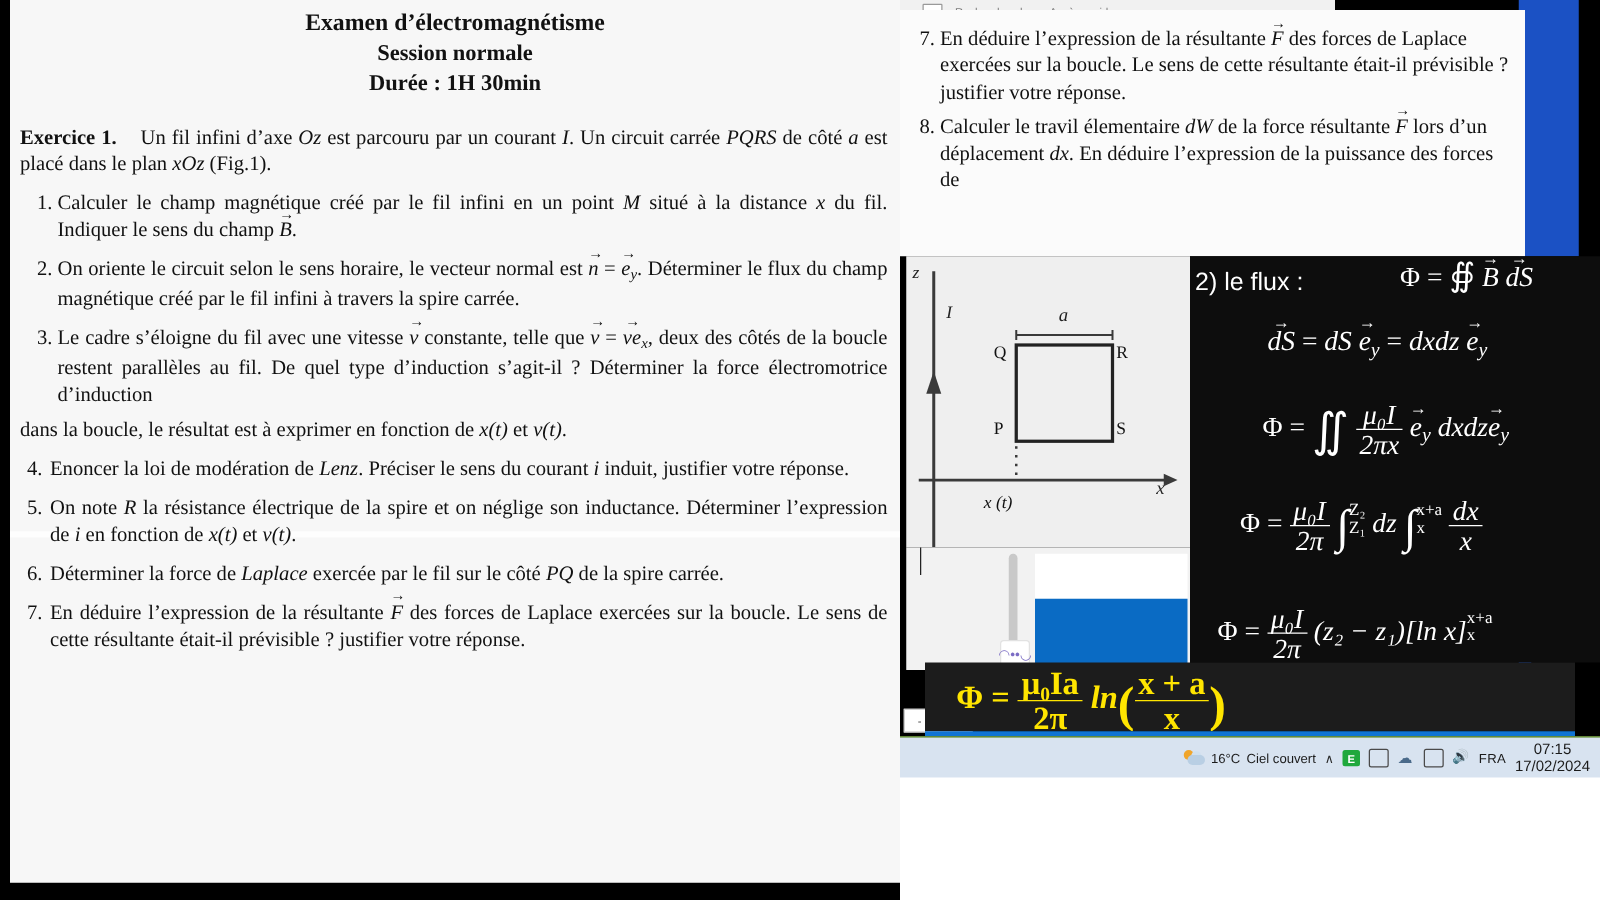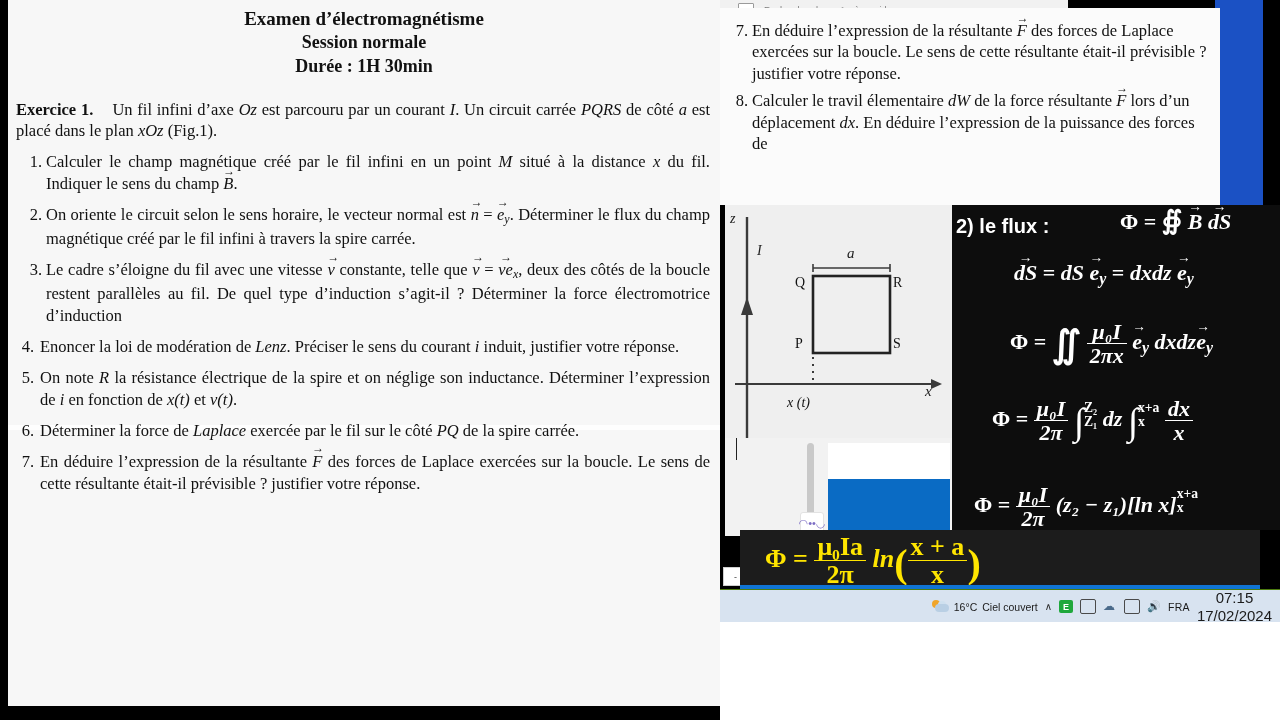--- a/index.html
+++ b/index.html
@@ -111,21 +111,21 @@
     font-family:"Liberation Sans",sans-serif;font-size:9px;color:#444;
     display:flex;align-items:center;justify-content:center;letter-spacing:1px;
   }
   .zoom-ctl2{
     position:absolute;left:38px;top:567px;width:18px;height:17px;background:#fff;border:1px solid #cfcfcf;
   }
 
   
   .math-panel{
     position:absolute;left:232px;top:205px;width:328px;height:325px;background:#0d0d0d;color:#fff;
-    overflow:hidden;font-family:"Liberation Serif", serif;font-weight:bold;
+    overflow:hidden;font-family:"Liberation Serif", serif;
   }
   .math-panel .ln{position:absolute;white-space:nowrap;}
   .mi{font-style:italic;}
   .ovr{position:relative;display:inline-block;}
   .ovr::after{
     content:"\2192";position:absolute;left:0;right:0;top:-0.72em;text-align:center;
     font-size:0.62em;font-style:normal;
   }
   .frac{display:inline-block;vertical-align:middle;text-align:center;line-height:1.05;}
   .frac>.n{display:block;padding:0 3px;border-bottom:1.4px solid currentColor;}
@@ -162,21 +162,21 @@
   .wicon .cloud2{position:absolute;left:6px;top:1px;width:8px;height:7px;background:#cfe0ef;border-radius:50%;}
   .chev{font-size:10px;color:#2a2a2a;}
   .ticon{width:14px;height:13px;display:inline-block;position:relative;}
   .green-app{background:#1fa83c;border-radius:2px;color:#fff;font-size:9px;font-weight:bold;
     display:flex;align-items:center;justify-content:center;font-family:"Liberation Sans",sans-serif;}
   .cam{border:1.4px solid #4a4a4a;border-radius:2px;}
   .cloudi{color:#4a6a8a;font-size:12px;line-height:12px;}
   .scr{border:1.4px solid #4a4a4a;border-radius:2px;}
   .spk{font-size:11px;color:#3a3a3a;line-height:12px;}
   .lang{font-size:10.5px;letter-spacing:.3px;}
-  .clock{line-height:1.15;text-align:center;font-size:15px;}
+  .clock{line-height:1.15;text-align:center;font-size:12px;}
 
   .bottom-white{position:absolute;left:0;top:622px;width:560px;height:98px;background:#fff;}
 </style>
 </head>
 <body>
 
 <div class="screen">
 
   <div class="strip" style="left:0;top:0;width:8px;height:720px;"></div>
   <div class="strip" style="left:0;top:706px;width:720px;height:14px;"></div>
@@ -208,20 +208,23 @@
         <li>
           <span class="num">3.</span>
           <span>Le cadre s’éloigne du fil avec une vitesse </span><span class="vec">v</span><span> constante, telle que </span><span class="vec">v</span><span> = </span><span class="vec">ve</span><span class="sub">x</span><span>, deux des côtés de la boucle restent parallèles au fil. De quel type d’induction s’agit-il ? Déterminer la force électromotrice d’induction</span>
         </li>
       </ol>
     </div>
 
     <div class="seam" style="top:425px;"></div>
 
     <div class="body-wrap">
+      <div class="indent-cont">
+        <span>dans la boucle, le résultat est à exprimer en fonction de </span><i class="m">x(t)</i><span> et </span><i class="m">v(t)</i><span>.</span>
+      </div>
 
       <ol class="qlist flush">
         <li>
           <span class="num">4.</span>
           <span>Enoncer la loi de modération de </span><i class="m">Lenz</i><span>. Préciser le sens du courant </span><i class="m">i</i><span> induit, justifier votre réponse.</span>
         </li>
         <li>
           <span class="num">5.</span>
           <span>On note </span><i class="m">R</i><span> la résistance électrique de la spire et on néglige son inductance. Déterminer l’expression de </span><i class="m">i</i><span> en fonction de </span><i class="m">x(t)</i><span> et </span><i class="m">v(t)</i><span>.</span>
         </li>

